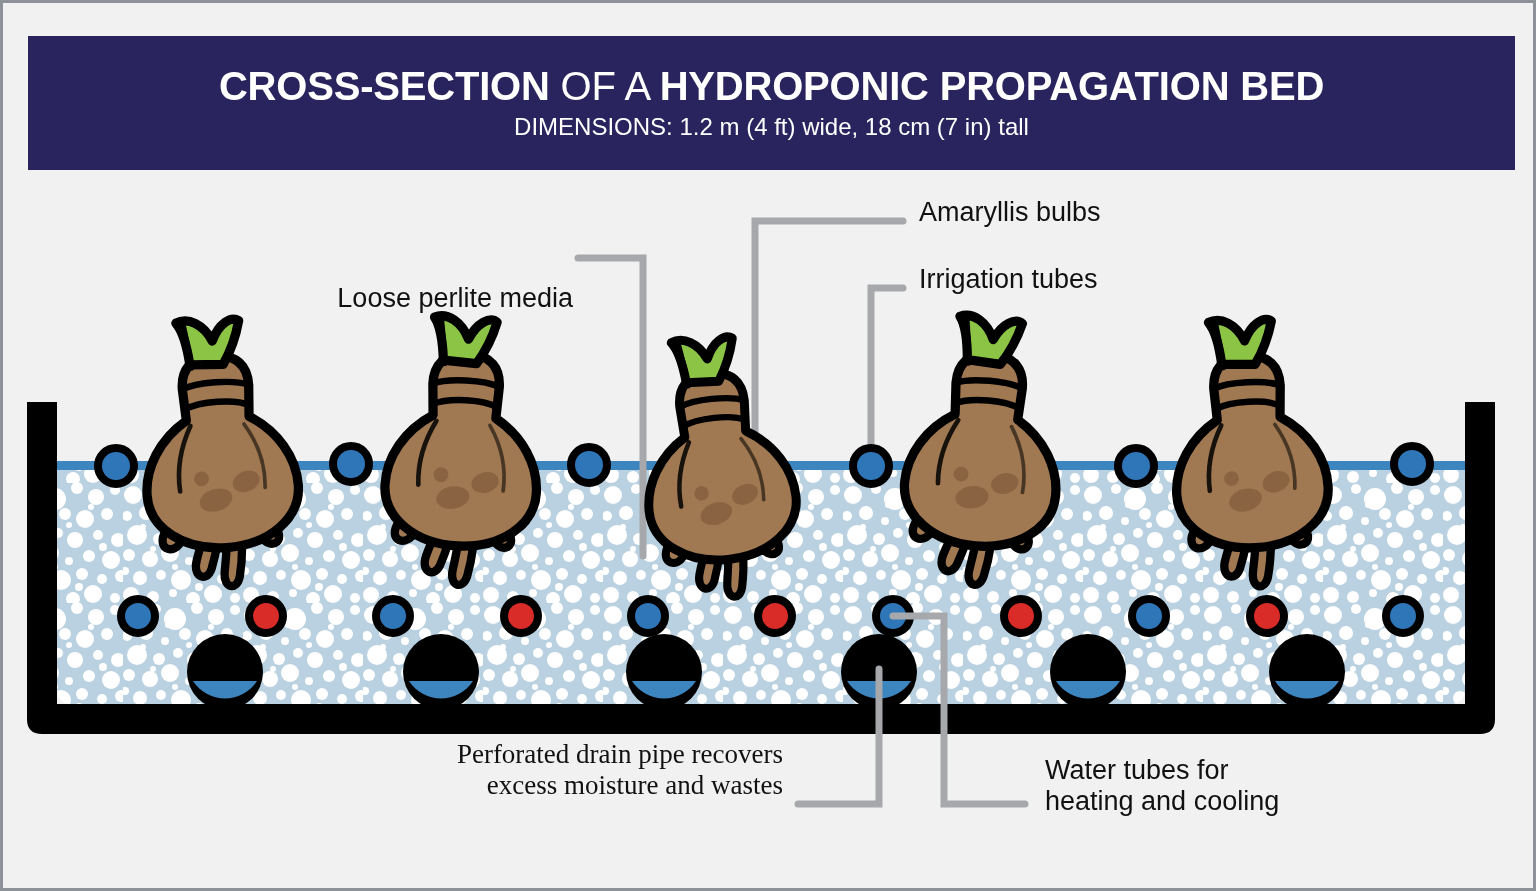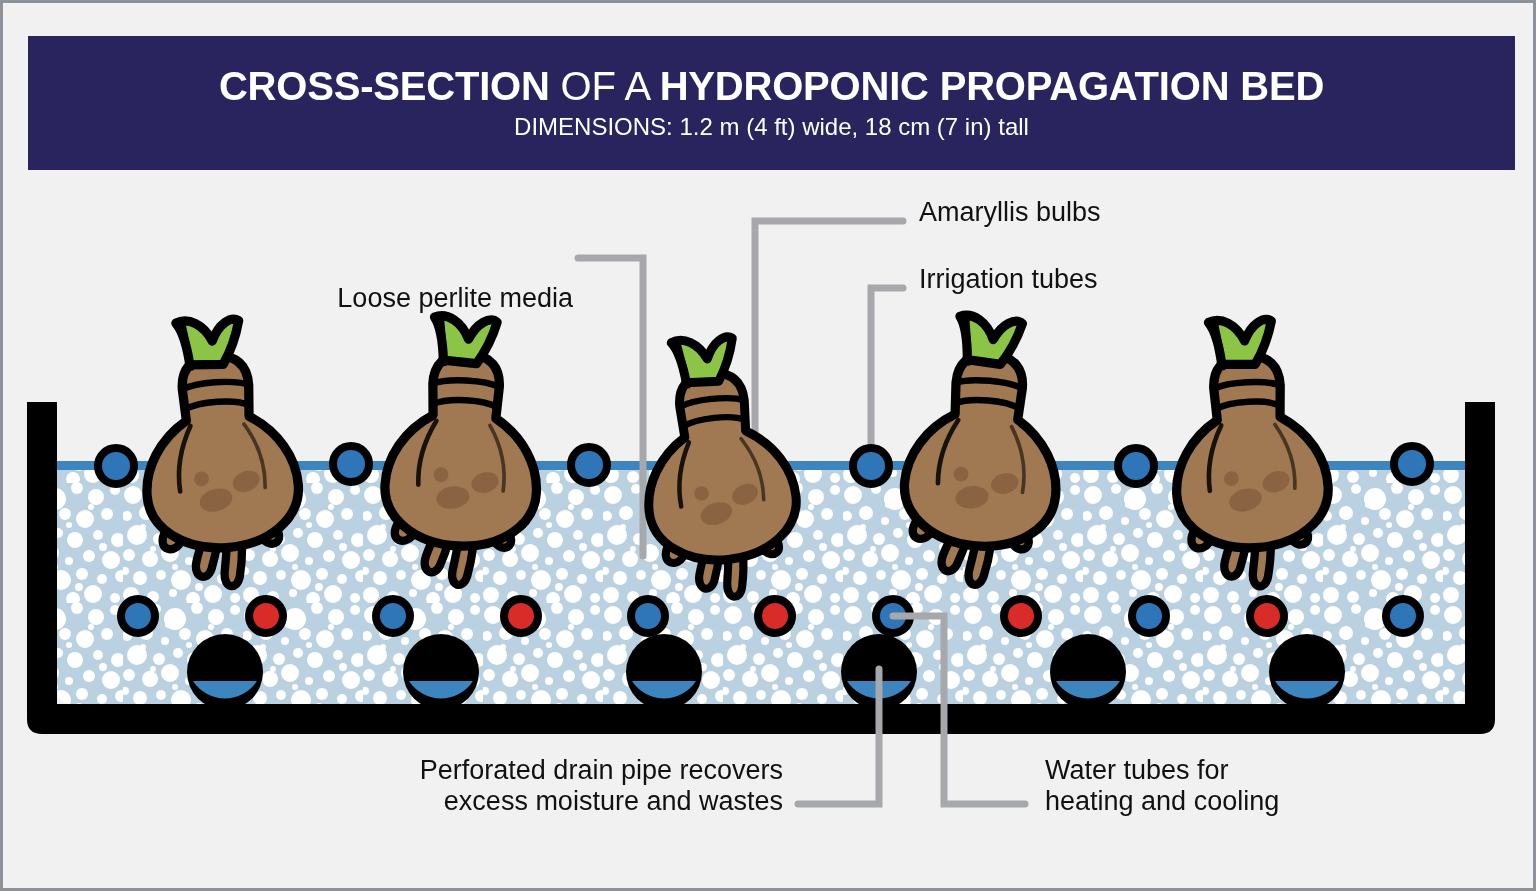--- a/index.html
+++ b/index.html
@@ -289,19 +289,19 @@
         </g>
     </g>
   </svg>
 
   <div class="callout left" style="left:130px; top:232px; width:440px;margin-top:48px;">Loose perlite media</div>
 
   <div class="callout right" style="left:916px; top:194px; width:420px;">Amaryllis bulbs</div>
 
   <div class="callout right" style="left:916px; top:261px; width:420px;">Irrigation tubes</div>
 
-  <div class="callout left" style="left:190px; top:752px; width:590px;">Perforated drain pipe recovers
+  <div class="callout left" style="left:190px; top:736px; width:590px;font-family:Liberation Serif, serif;">Perforated drain pipe recovers
 excess moisture and wastes</div>
 
   <div class="callout right" style="left:1042px; top:752px; width:440px;">Water tubes for
 heating and cooling</div>
 
 </div>
 
 </body></html>

